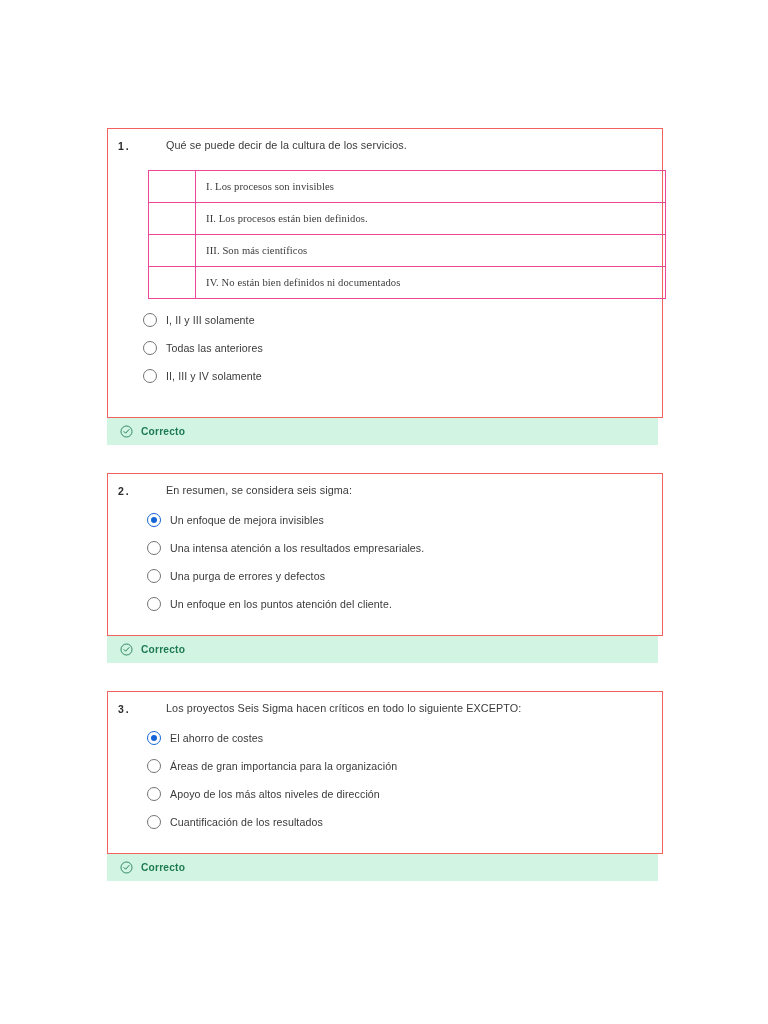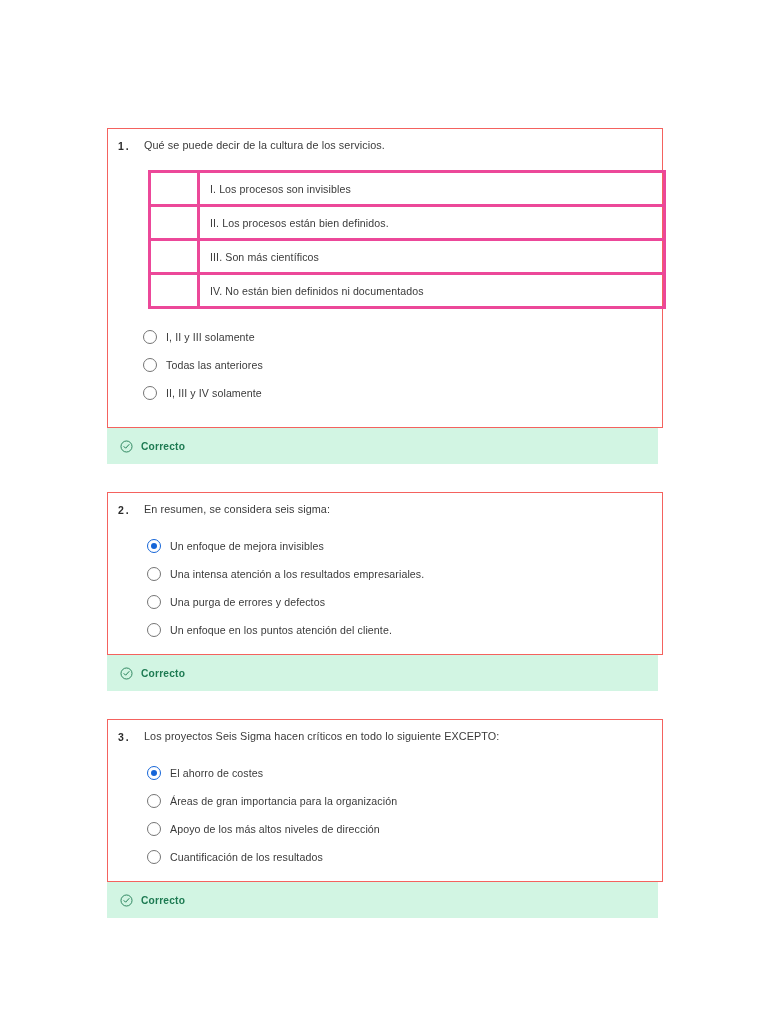--- a/index.html
+++ b/index.html
@@ -53,55 +53,57 @@
     line-height: 15px;
     padding-top: 1px;
     width: 26px;
     flex: 0 0 26px;
   }
   .q-text {
     font-size: 10.8px;
     color: #3a3a3a;
     line-height: 15px;
     letter-spacing: 0.1px;
+    margin-left: 22px;
   }
 
   
   .statement-table {
     border-collapse: collapse;
     width: 518px;
     margin: 16px 0 0 30px;
     table-layout: fixed;
   }
   .statement-table td {
-    border: 3px solid #ec4899;
+    border: 1px solid #ec4899;
     height: 31px;
     vertical-align: middle;
     padding: 0;
+    font-family: Liberation Serif, serif;
   }
   .statement-table td.blank-cell {
     width: 46px;
   }
   .statement-table td.text-cell {
     padding-left: 10px;
     font-size: 10.6px;
     color: #3a3a3a;
     letter-spacing: 0.1px;
   }
 
   
   .options {
     margin-top: 14px;
   }
   .options.indent-1 { padding-left: 25px; }
   .options.indent-2 { padding-left: 29px; }
 
   .option-row {
     display: flex;
-    align-items: center;
+    align-items: flex-start;
     height: 28px;
   }
   .radio {
     flex: 0 0 14px;
     width: 14px;
     height: 14px;
     border-radius: 50%;
     box-sizing: border-box;
     border: 1.4px solid #757575;
     background: #ffffff;
@@ -126,21 +128,21 @@
   .option-label {
     font-size: 10.6px;
     color: #3a3a3a;
     letter-spacing: 0.1px;
     line-height: 14px;
   }
 
   
   .feedback {
     width: 551px;
-    height: 36px;
+    height: 27px;
     background: #d2f5e3;
     display: flex;
     align-items: center;
     padding-left: 13px;
     box-sizing: border-box;
   }
   .check-icon {
     width: 13px;
     height: 13px;
     flex: 0 0 13px;

